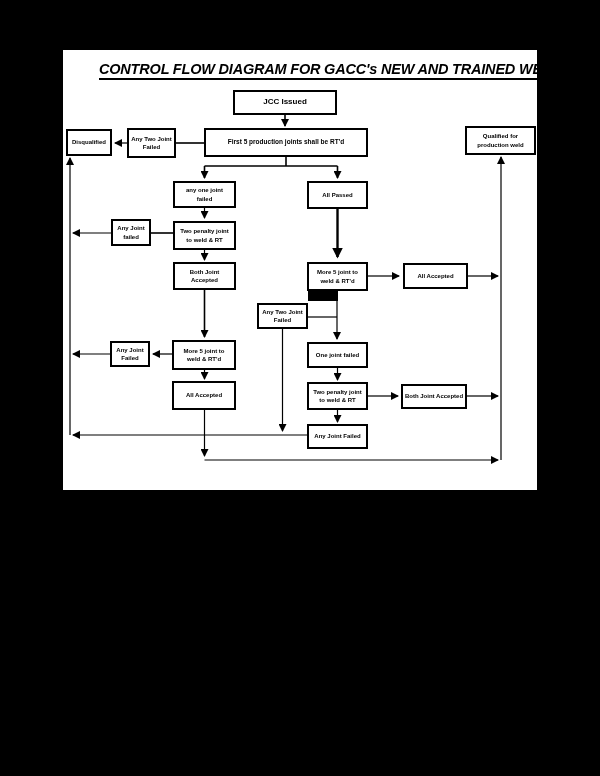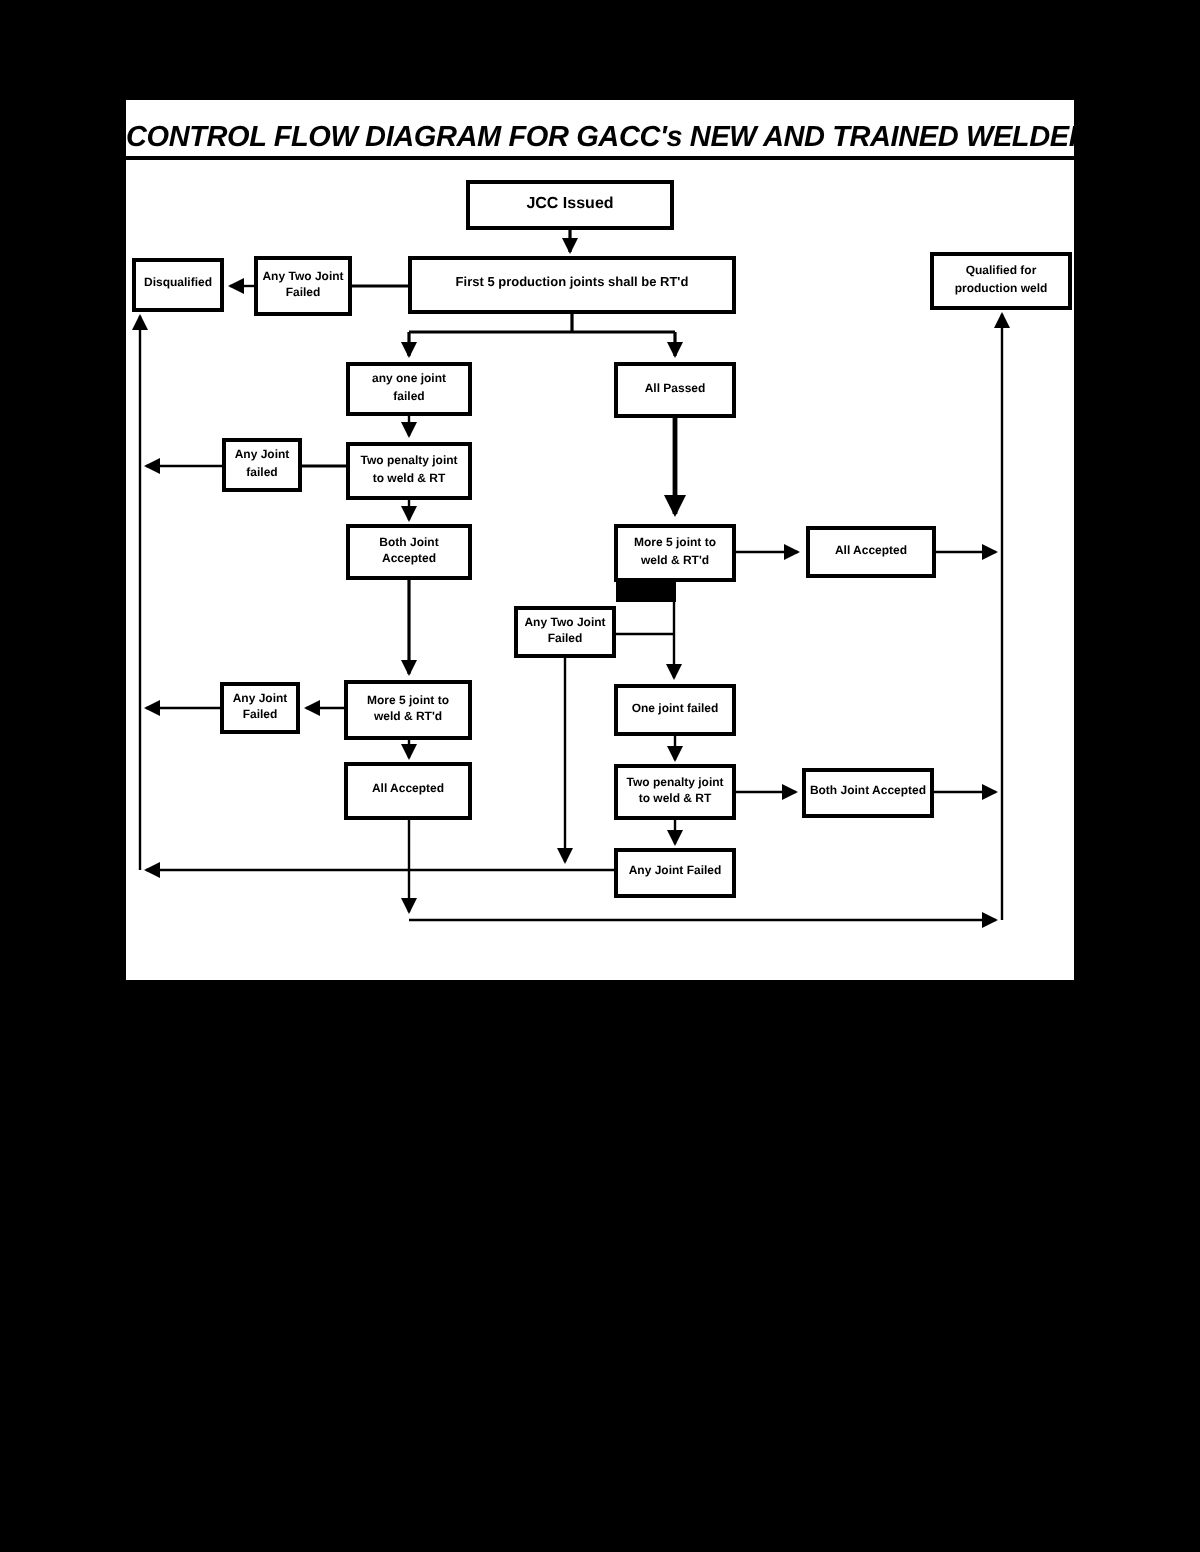--- a/index.html
+++ b/index.html
@@ -1,19 +1,19 @@
 <!DOCTYPE html>
 <html><head>
 <meta charset="utf-8">
 <style>
   html,body{margin:0;padding:0;background:#000;}
   .canvas{position:relative;width:600px;height:776px;background:#000;overflow:hidden;
           font-family:"Liberation Sans",sans-serif;}
   .page{position:absolute;left:63px;top:50px;width:474px;height:440px;background:#fff;}
-  .title-wrap{position:absolute;left:0;top:10px;width:474px;text-align:center;}
+  .title-wrap{position:absolute;left:0;top:10px;width:474px;text-align:center;padding-left:36px;}
   .title{display:inline-block;font-weight:bold;font-style:italic;font-size:14.5px;
          letter-spacing:-0.2px;color:#000;border-bottom:2px solid #000;padding-bottom:1px;
          white-space:nowrap;}
   .connectors{position:absolute;left:0;top:0;width:474px;height:440px;}
   .node{position:absolute;box-sizing:border-box;border:2px solid #000;background:#fff;
         color:#000;font-weight:bold;font-size:6px;line-height:1.35;text-align:center;
         display:flex;align-items:center;justify-content:center;white-space:pre-line;}
   .node.big{font-size:8px;}
   .node.med{font-size:6.5px;}
   .bar{position:absolute;background:#000;}

